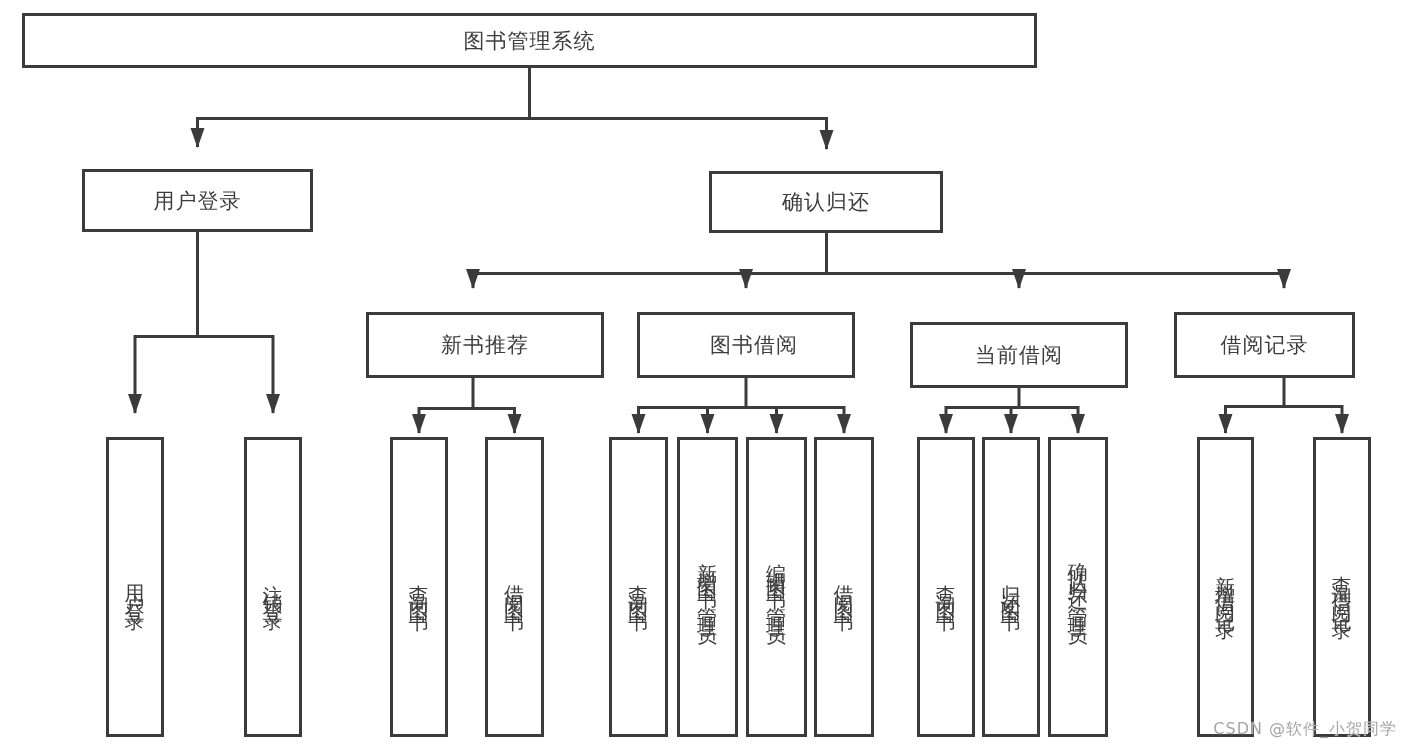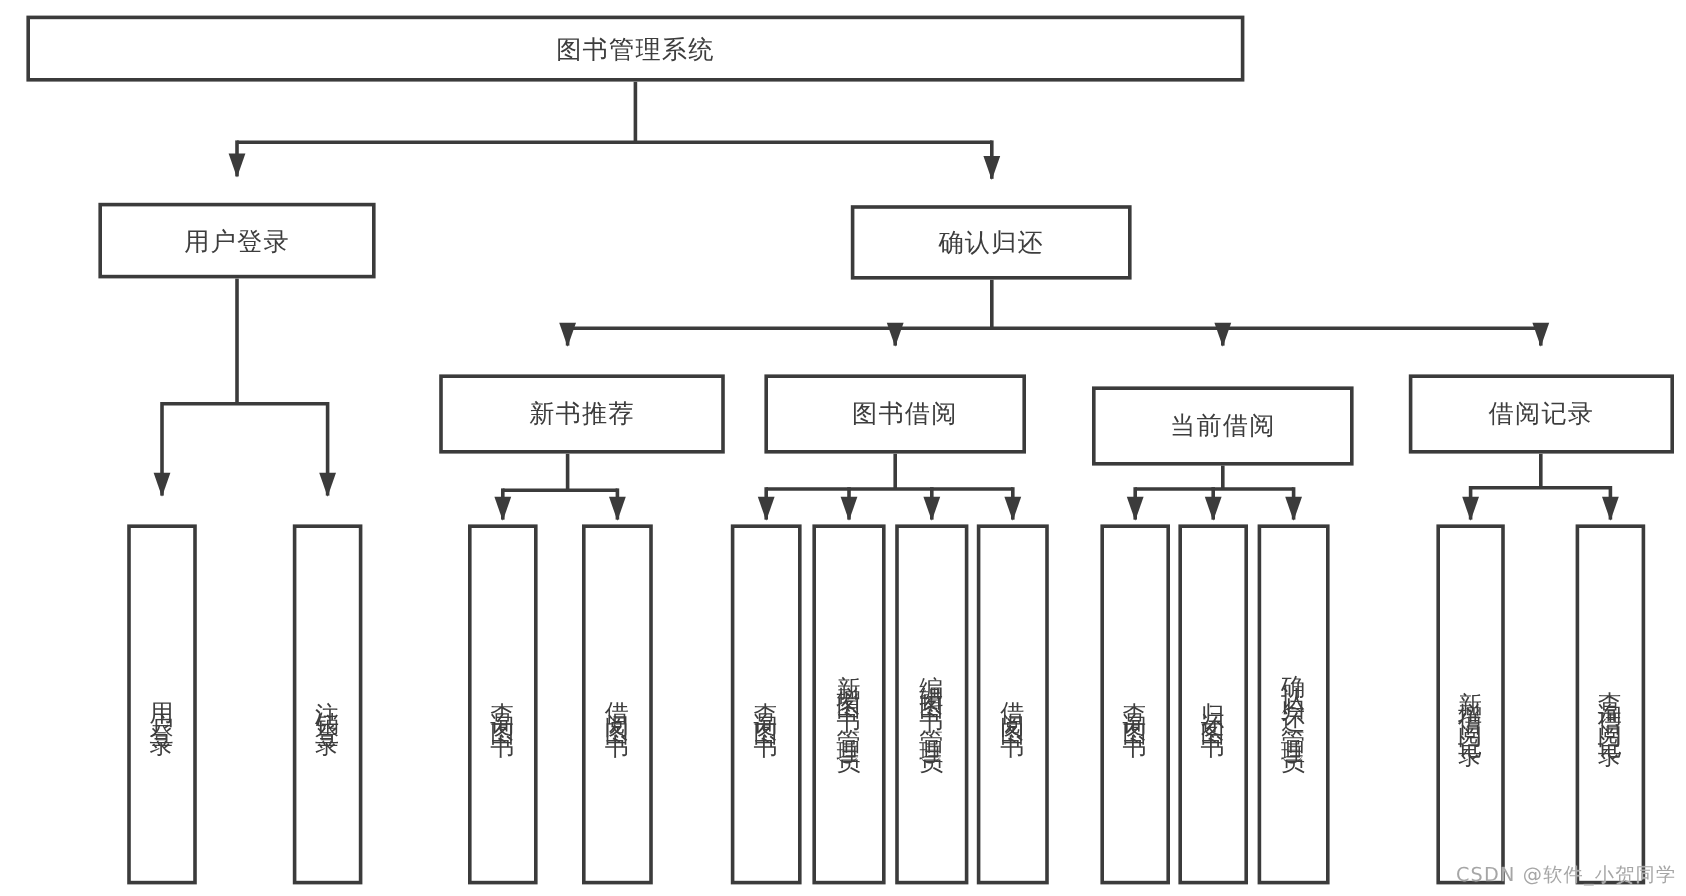--- a/index.html
+++ b/index.html
@@ -105,21 +105,21 @@
   </svg>
 
   <div class="node" style="left:22px; top:13px; width:1015px; height:55px;">图书管理系统</div>
 
   <div class="node" style="left:82px; top:169px; width:231px; height:63px;">用户登录</div>
   <div class="node" style="left:709px; top:171px; width:234px; height:62px;">确认归还</div>
 
   <div class="node" style="left:366px; top:312px; width:238px; height:66px;">新书推荐</div>
   <div class="node" style="left:637px; top:312px; width:218px; height:66px;padding-left:16px;">图书借阅</div>
   <div class="node" style="left:910px; top:312px; width:218px; height:66px;margin-top:10px;">当前借阅</div>
-  <div class="node" style="left:1174px; top:312px; width:221px; height:66px;">借阅记录</div>
+  <div class="node" style="left:1174px; top:312px; width:181px; height:66px;">借阅记录</div>
 
   <div class="node leaf" style="left:106px; top:437px; width:58px; height:300px;">用户登录</div>
   <div class="node leaf" style="left:244px; top:437px; width:58px; height:300px;">注销登录</div>
 
   <div class="node leaf" style="left:390px; top:437px; width:58px; height:300px;">查询图书</div>
   <div class="node leaf" style="left:485px; top:437px; width:59px; height:300px;">借阅图书</div>
 
   <div class="node leaf" style="left:609px; top:437px; width:59px; height:300px;">查询图书</div>
   <div class="node leaf" style="left:677px; top:437px; width:61px; height:300px;">新增图书（管理员）</div>
   <div class="node leaf" style="left:746px; top:437px; width:61px; height:300px;">编辑图书（管理员）</div>

